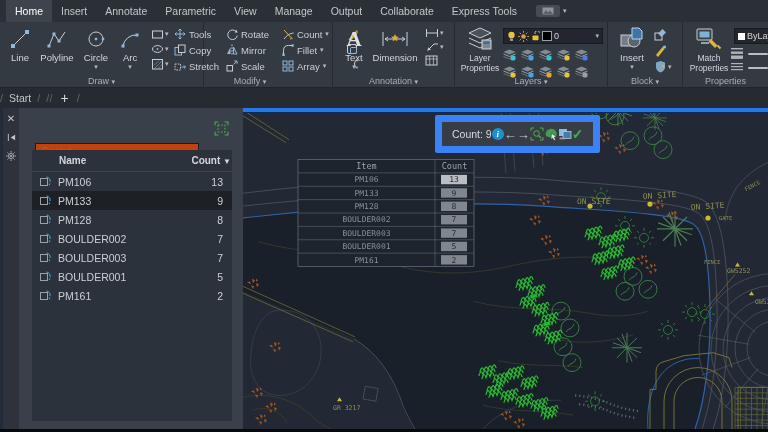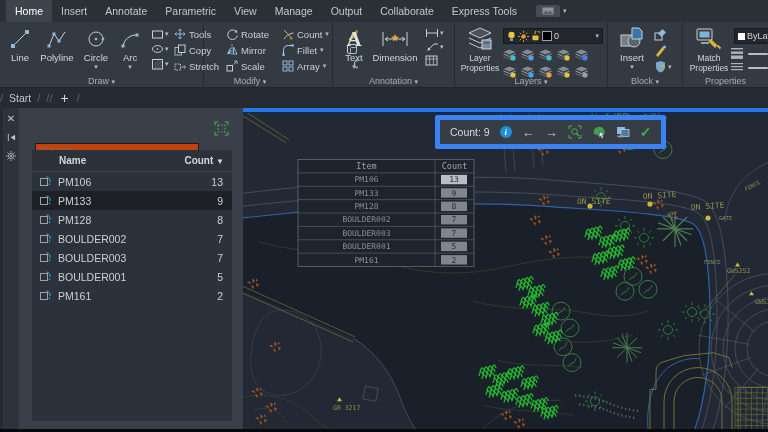--- a/index.html
+++ b/index.html
@@ -54,34 +54,34 @@
   #searchwrap{position:absolute;left:16px;top:12px;right:44px;height:17px;}
   #searchwrap input{width:100%;height:100%;box-sizing:border-box;background:#c2410c;
     border:1px solid #1a1d22;color:#c9ced4;font-size:10px;padding:0 6px;outline:none;
     font-family:"Liberation Sans",sans-serif;margin-top:23px;}
   #searchwrap input::placeholder{color:#6f757d;}
   #selobj{position:absolute;right:14px;top:13px;width:15px;height:15px;}
   #plist{position:absolute;left:13px;right:11px;top:42px;bottom:8px;background:#2c323b;}
   #plhead{display:flex;align-items:center;height:21px;border-bottom:1px solid #3c434c;
     font-size:10px;font-weight:bold;color:#d3d7db;}
   #plhead .hn{padding-left:27px;flex:1;}
-  #plhead .hc{padding-right:8px;}
+  #plhead .hc{padding-right:1px;}
   .prow{display:flex;align-items:center;height:19px;font-size:10.5px;color:#ccd0d4;cursor:default;}
   .prow.sel{background:#1d2126;}
   .prow .picon{width:14px;margin-left:7px;display:flex;}
   .prow .pname{flex:1;margin-left:5px;}
   .prow .pcount{padding-right:9px;}
   
   #canvas{position:absolute;left:243px;top:108px;right:0;bottom:3px;background:#222934;}
   #bluebar{position:absolute;left:0;top:0;right:0;height:4px;background:#2478e8;
     border-bottom:1px solid #0b2a55;z-index:4;}
   #dwg{position:absolute;left:0;top:0;width:100%;height:100%;}
   #countbar{position:absolute;left:192px;top:7px;height:24px;background:#373d45;
-    border:5px solid #3b82f6;border-radius:2px;display:flex;align-items:center;
-    gap:10px;padding:0 10px;z-index:5;font-size:10.5px;color:#d7dadd;}
+    border:7px solid #3b82f6;border-radius:2px;display:flex;align-items:center;
+    padding:0 10px;z-index:5;font-size:10.5px;color:#d7dadd;}
   #countbar .arrow{color:#c8ccd0;font-size:13px;line-height:1;}
   #countbar .chk{color:#3fae4e;font-size:14px;font-weight:bold;line-height:1;}
   #infoic{width:12px;height:12px;border-radius:50%;background:#1f8fd6;color:#fff;
     font-size:9px;font-weight:bold;font-family:"Liberation Serif",serif;font-style:italic;
     display:flex;align-items:center;justify-content:center;}
   #bottombar{position:absolute;left:0;bottom:0;width:768px;height:3px;background:#07090c;z-index:9;}
   #leftedge{position:absolute;left:0;top:108px;width:3px;bottom:0;background:#232b36;}
 </style>
 </head>
 <body>

